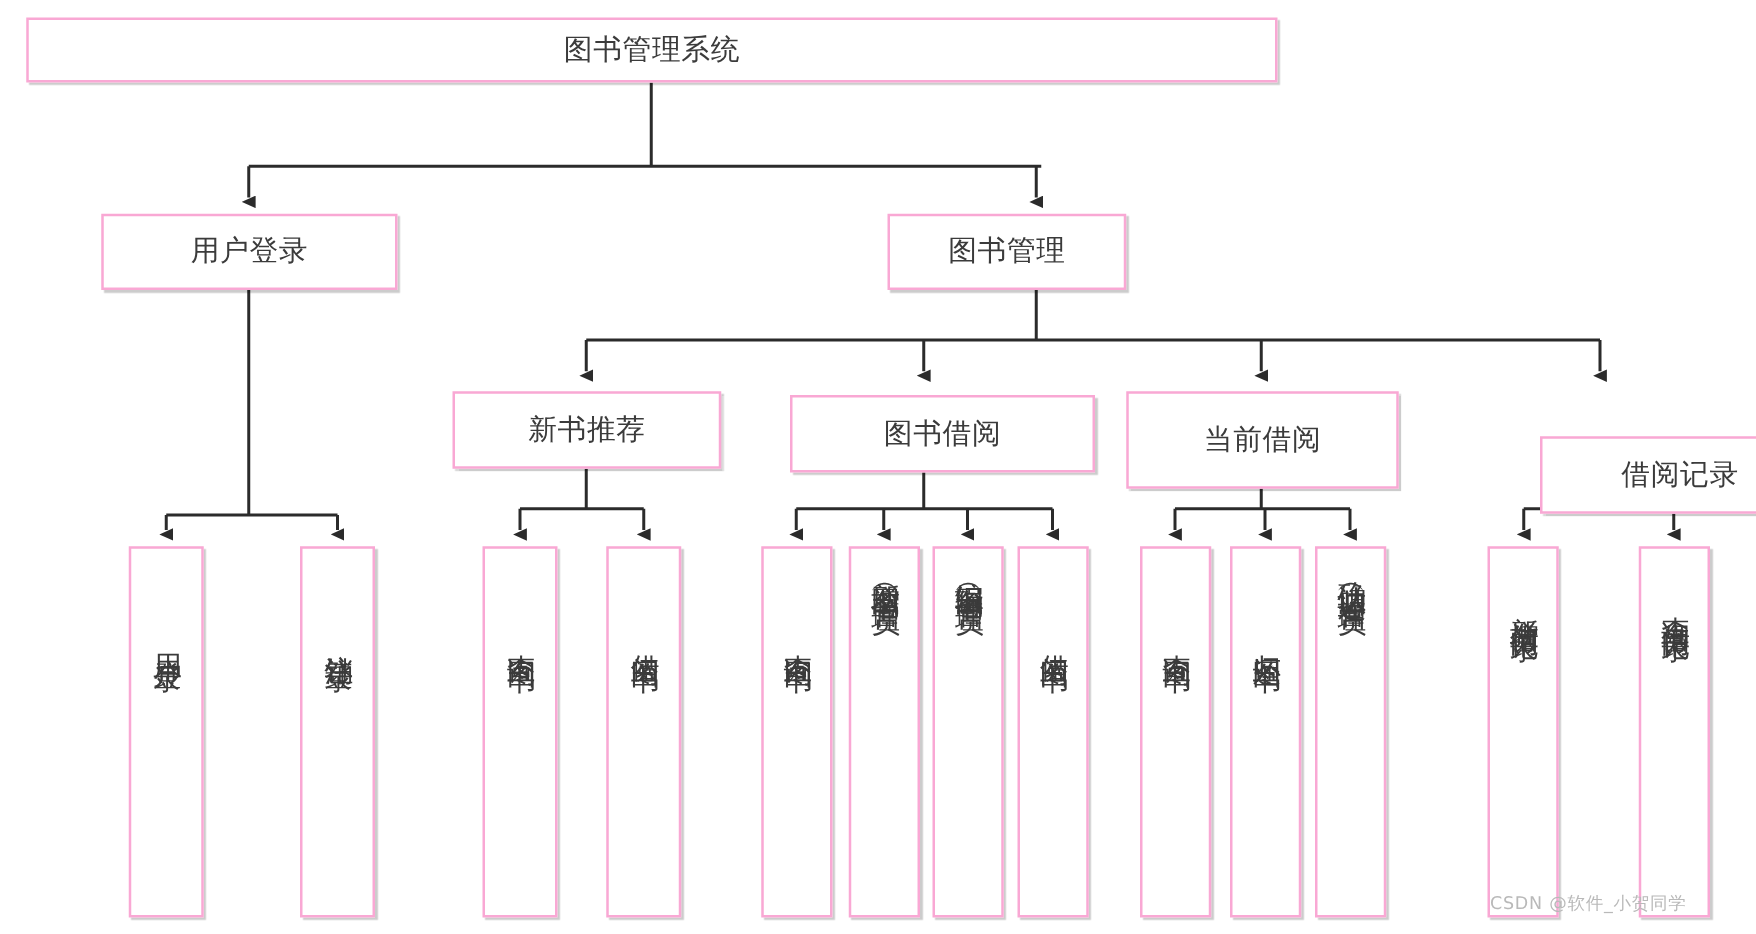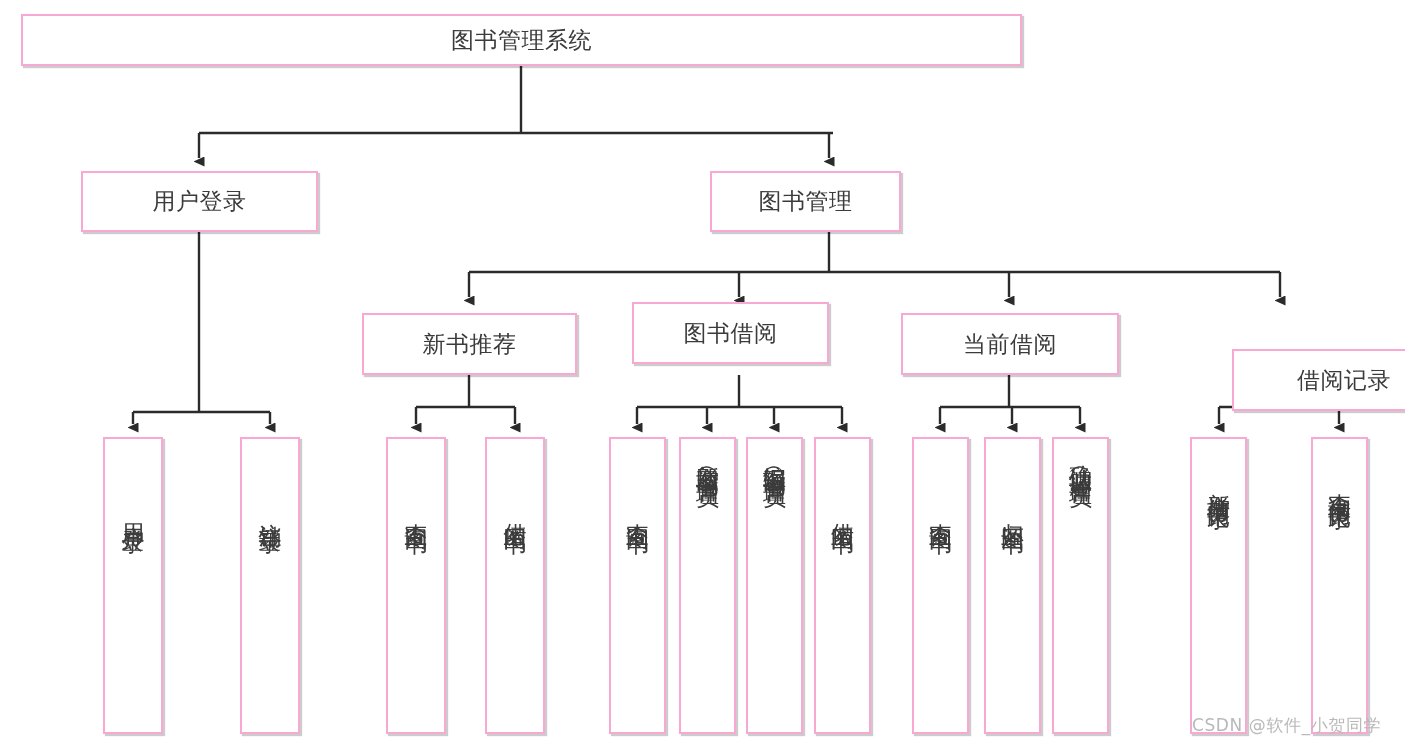--- a/index.html
+++ b/index.html
@@ -56,21 +56,21 @@
     letter-spacing: 3px;
     font-size: 23px;
     line-height: 1;
   }
   .node.vert.mid .lbl { margin-top: 66px; }
   .node.vert.high .lbl { margin-top: 8px; }
   .node.vert.tall .lbl { margin-top: 36px; }
   .watermark {
     position: absolute;
     color: #b9b9b9;
-    font-size: 17px;
+    font-size: 14px;
     letter-spacing: 0.6px;
     white-space: nowrap;
     user-select: none;
   }
 </style>
 </head>
 <body>
 
 <div id="canvas">
 
@@ -137,24 +137,24 @@
   <div class="node" style="left:81px; top:171px; width:237px; height:61px;">
     <span class="lbl">用户登录</span>
   </div>
   <div class="node" style="left:710px; top:171px; width:191px; height:61px;">
     <span class="lbl">图书管理</span>
   </div>
 
   <div class="node" style="left:362px; top:313px; width:215px; height:62px;">
     <span class="lbl">新书推荐</span>
   </div>
-  <div class="node" style="left:632px; top:302px; width:197px; height:62px;">
+  <div class="node" style="left:632px; top:316px; width:244px; height:62px;">
     <span class="lbl">图书借阅</span>
   </div>
-  <div class="node" style="left:901px; top:313px; width:218px; height:62px;">
+  <div class="node" style="left:901px; top:313px; width:218px; height:78px;">
     <span class="lbl">当前借阅</span>
   </div>
   <div class="node" style="left:1232px; top:313px; width:224px; height:62px;margin-top:36px;">
     <span class="lbl">借阅记录</span>
   </div>
 
   <div class="node vert mid" style="left:103px; top:437px; width:60px; height:297px;">
     <span class="lbl">用户登录</span>
   </div>
   <div class="node vert mid" style="left:240px; top:437px; width:60px; height:297px;">

